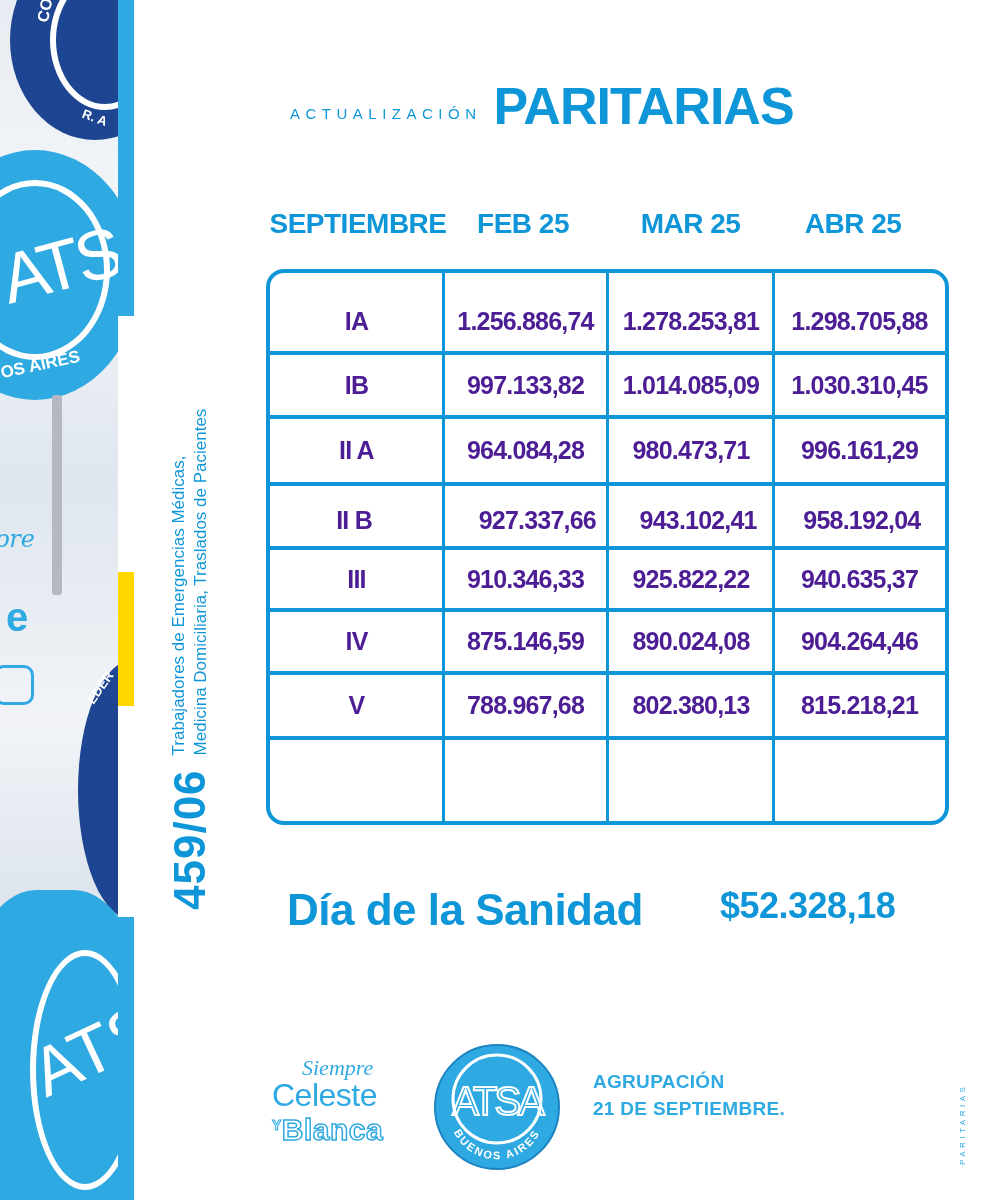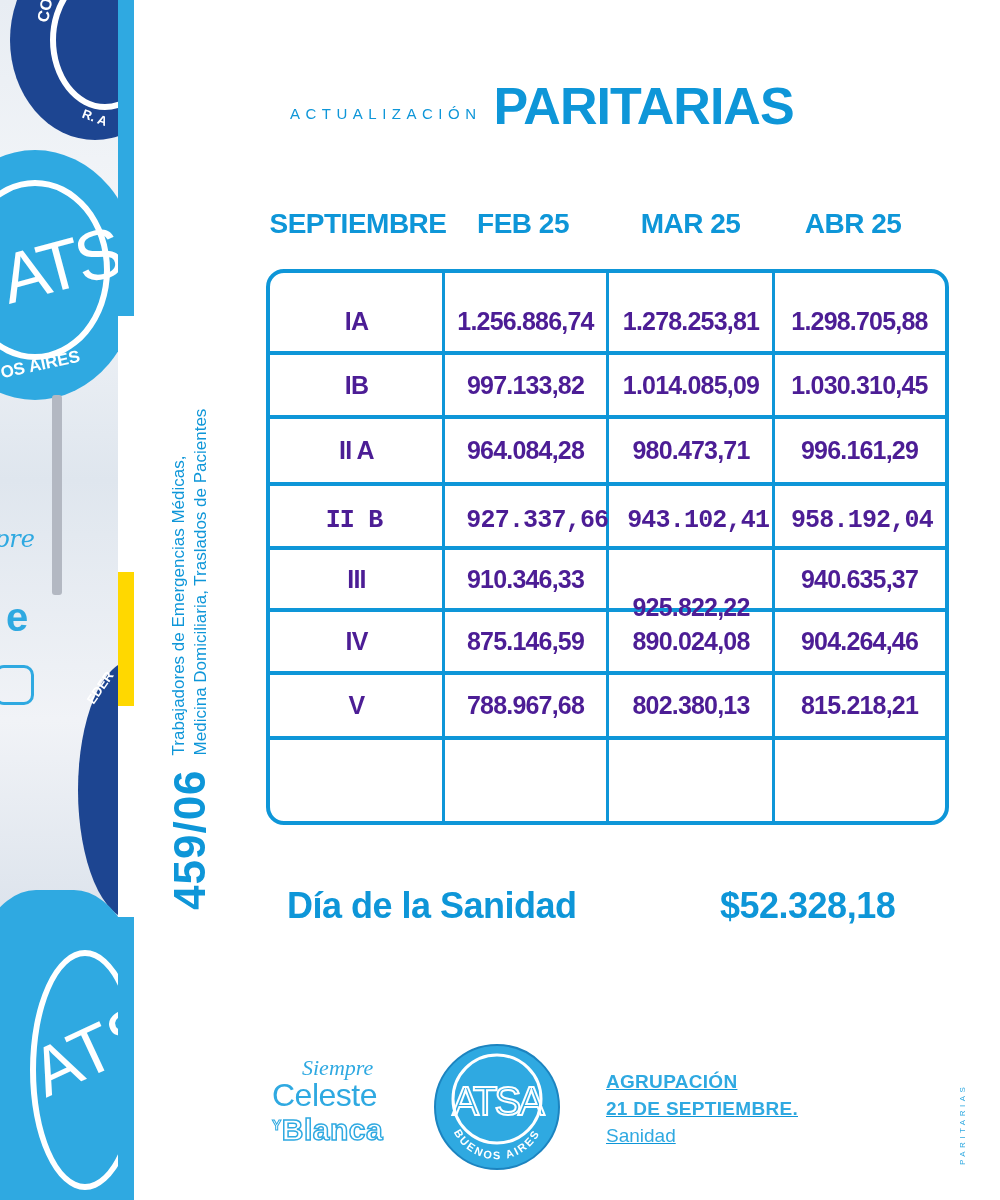--- a/index.html
+++ b/index.html
@@ -52,33 +52,33 @@
   }
   .cell:last-child { border-right: none; }
   .c0 { width: 173px; }
   .c1 { width: 165px; }
   .c2 { width: 166px; }
   .c3 { width: 171px; }
   .hline { position: absolute; left: 0; width: 100%; height: 4px; background: #0e96d8; }
   .vline { position: absolute; top: 0; height: 100%; width: 3px; background: #0e96d8; }
 
   
-  .sanidad-label { position: absolute; left: 287px; top: 885px; font-size: 36px; font-weight: bold; color: #0e96d8; letter-spacing: -0.5px; }
+  .sanidad-label { position: absolute; left: 287px; top: 885px; font-size: 44px; font-weight: bold; color: #0e96d8; letter-spacing: -0.5px; }
   .sanidad-value { position: absolute; left: 720px; top: 885px; font-size: 36px; font-weight: bold; color: #0e96d8; letter-spacing: -0.5px; }
 
   
   .brand-celeste { position: absolute; left: 272px; top: 1055px; width: 140px; height: 95px; }
   .brand-siempre { position: absolute; left: 30px; top: 0; font-family: Liberation Serif, serif; font-style: italic; font-size: 22px; color: #2fa9e1; }
   .brand-celeste-word { position: absolute; left: 0; top: 22px; font-size: 32px; font-weight: normal; color: #2fa9e1; letter-spacing: -0.5px; }
   .brand-blanca { position: absolute; left: 0; top: 58px; font-size: 30px; font-weight: bold; color: #ffffff; -webkit-text-stroke: 1.5px #2fa9e1; letter-spacing: 0.5px; }
   .brand-y { font-size: 14px; color: #ffffff; -webkit-text-stroke: 1px #2fa9e1; vertical-align: 10px; }
 
   .atsa-logo { position: absolute; left: 433px; top: 1043px; width: 128px; height: 128px; }
 
-  .agrupacion { position: absolute; left: 606px; top: 1068px; text-decoration: underline; }
+  .agrupacion { position: absolute; left: 593px; top: 1068px; }
   .agr-l1, .agr-l2 { font-size: 19px; font-weight: bold; color: #2fa9e1; line-height: 27px; letter-spacing: 0.3px; }
   .agr-l3 { font-size: 19px; color: #2fa9e1; line-height: 27px; }
 
   .side-tag {
     position: absolute; left: 958px; top: 1165px; transform: rotate(-90deg); transform-origin: 0 0;
     font-size: 8px; letter-spacing: 3.5px; color: #2fa9e1;
   }
 </style>
 </head>
 <body>
@@ -155,30 +155,30 @@
     <div class="cell c1" style="border-right:none;">997.133,82</div>
     <div class="cell c2" style="border-right:none;">1.014.085,09</div>
     <div class="cell c3">1.030.310,45</div>
   </div>
   <div class="row" style="top:146px; height:63px;">
     <div class="cell c0" style="border-right:none;">II A</div>
     <div class="cell c1" style="border-right:none;">964.084,28</div>
     <div class="cell c2" style="border-right:none;text-align:right;">980.473,71</div>
     <div class="cell c3">996.161,29</div>
   </div>
-  <div class="row" style="top:213px; height:68px;font-family:Liberation Mono, monospace;">
+  <div class="row" style="top:213px; height:68px;">
     <div class="cell c0" style="border-right:none;">II B</div>
     <div class="cell c1" style="border-right:none;margin-left:19px;">927.337,66</div>
     <div class="cell c2" style="border-right:none;">943.102,41</div>
     <div class="cell c3">958.192,04</div>
   </div>
   <div class="row" style="top:277px; height:58px;">
     <div class="cell c0" style="border-right:none;">III</div>
     <div class="cell c1" style="border-right:none;">910.346,33</div>
-    <div class="cell c2" style="border-right:none;margin-top:28px;">925.822,22</div>
+    <div class="cell c2" style="border-right:none;">925.822,22</div>
     <div class="cell c3">940.635,37</div>
   </div>
   <div class="row" style="top:339px; height:59px;">
     <div class="cell c0" style="border-right:none;">IV</div>
     <div class="cell c1" style="border-right:none;">875.146,59</div>
     <div class="cell c2" style="border-right:none;">890.024,08</div>
     <div class="cell c3">904.264,46</div>
   </div>
   <div class="row" style="top:402px; height:61px;">
     <div class="cell c0" style="border-right:none;">V</div>
@@ -205,16 +205,15 @@
     <path id="arc" d="M 18 82 A 48 48 0 0 0 110 82"></path>
   </defs>
   <text font-family="Liberation Sans, sans-serif" font-size="11" font-weight="bold" fill="#ffffff" letter-spacing="2">
     <textPath href="#arc" startOffset="50%" text-anchor="middle">BUENOS AIRES</textPath>
   </text>
 </svg>
 
 <div class="agrupacion">
   <div class="agr-l1">AGRUPACIÓN</div>
   <div class="agr-l2">21 DE SEPTIEMBRE.</div>
-  <div class="agr-l3">Sanidad</div>
 </div>
 
 <div class="side-tag">PARITARIAS</div>
 
 </body></html>

